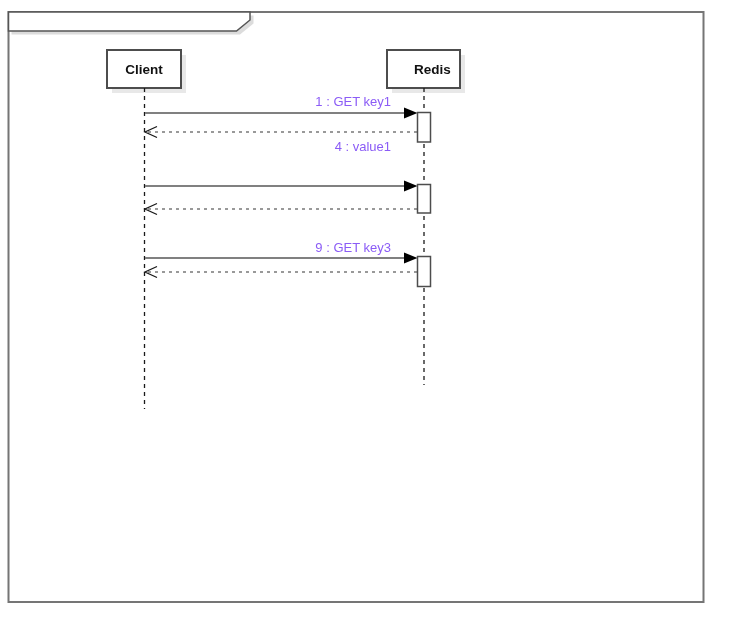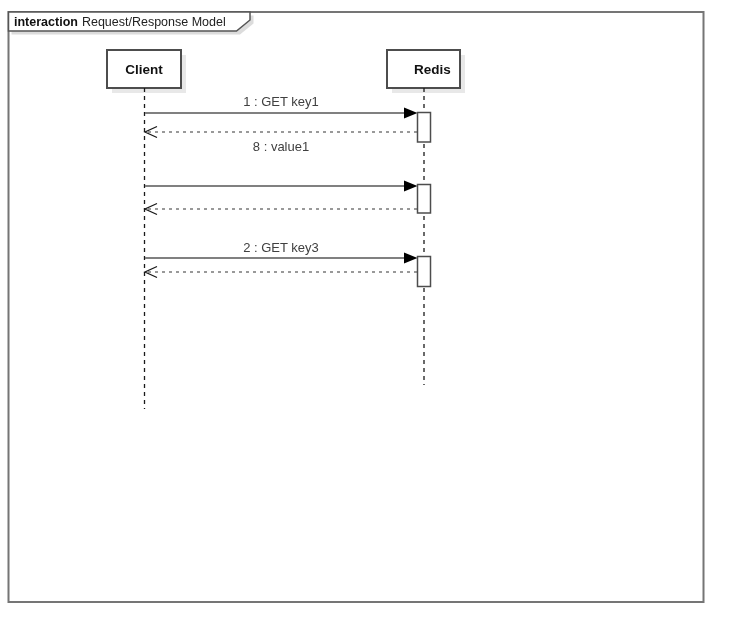--- a/index.html
+++ b/index.html
@@ -44,24 +44,24 @@
     font-size: 13.5px;
     font-weight: bold;
     color: #111111;
   }
   #client-head-label { left: 107px; top: 50px; width: 74px; height: 38px; text-align: center; }
   #redis-head-label  { left: 387px; top: 50px; width: 91px; height: 38px; }
   .msg-label {
     position: absolute;
     left: 171px;
     width: 220px;
-    text-align: center;
+    text-align: right;
     font-size: 13px;
     line-height: 15px;
-    color: #404040;
+    color: #8b5cf6;
     white-space: nowrap;
   }
 </style>
 </head>
 <body>
 
 <div id="canvas">
 
   <svg id="diagram-svg" width="744" height="644" viewBox="0 0 744 644" xmlns="http://www.w3.org/2000/svg">
 
@@ -95,24 +95,21 @@
     <polygon points="417.5,258 404,252.5 404,263.5" fill="#000000"></polygon>
 
     <line x1="417" y1="272" x2="148" y2="272" stroke="#999999" stroke-width="2" stroke-dasharray="3 4"></line>
     <polyline points="157,266.5 145,272 157,277.5" fill="none" stroke="#1a1a1a" stroke-width="1.3"></polyline>
 
     <rect x="417.5" y="112.5" width="13" height="29.5" fill="#ffffff" stroke="#4d4d4d" stroke-width="1.5"></rect>
     <rect x="417.5" y="184.5" width="13" height="28.5" fill="#ffffff" stroke="#4d4d4d" stroke-width="1.5"></rect>
     <rect x="417.5" y="256.5" width="13" height="30" fill="#ffffff" stroke="#4d4d4d" stroke-width="1.5"></rect>
   </svg>
 
-  <div class="frame-label-text">
-    <span class="kw">interaction</span><span class="ttl">Request/Response Model</span>
-  </div>
 
   <div class="head-label" id="client-head-label">Client</div>
   <div class="head-label" id="redis-head-label">Redis</div>
 
   <div class="msg-label" style="top:94px">1 : GET key1</div>
-  <div class="msg-label" style="top:139px">8 : value1</div>
-  <div class="msg-label" style="top:240px">2 : GET key3</div>
+  <div class="msg-label" style="top:139px">4 : value1</div>
+  <div class="msg-label" style="top:240px">9 : GET key3</div>
 
 </div>
 
 </body></html>

